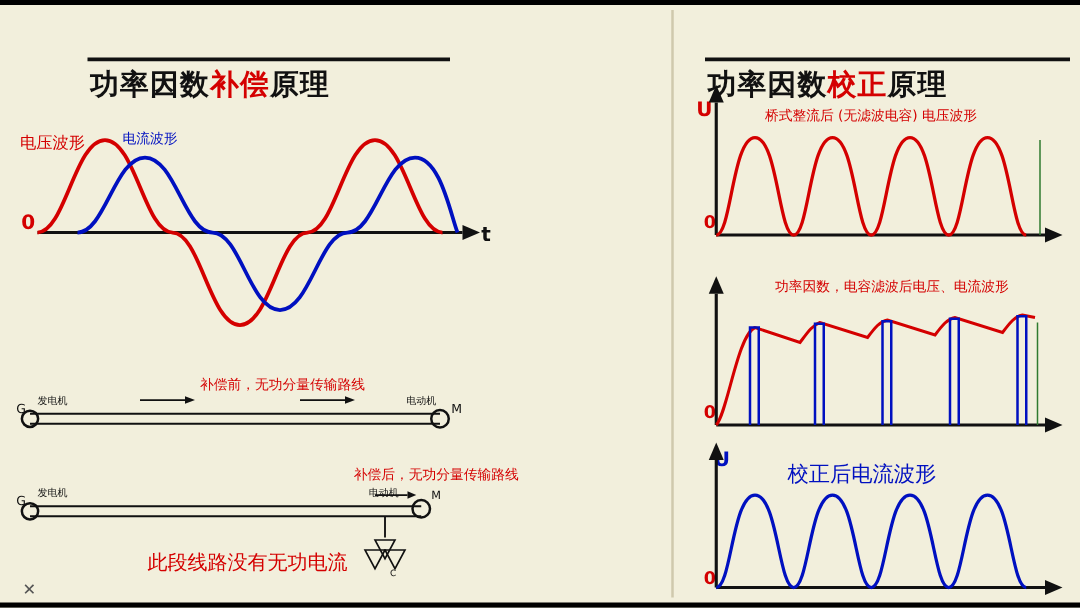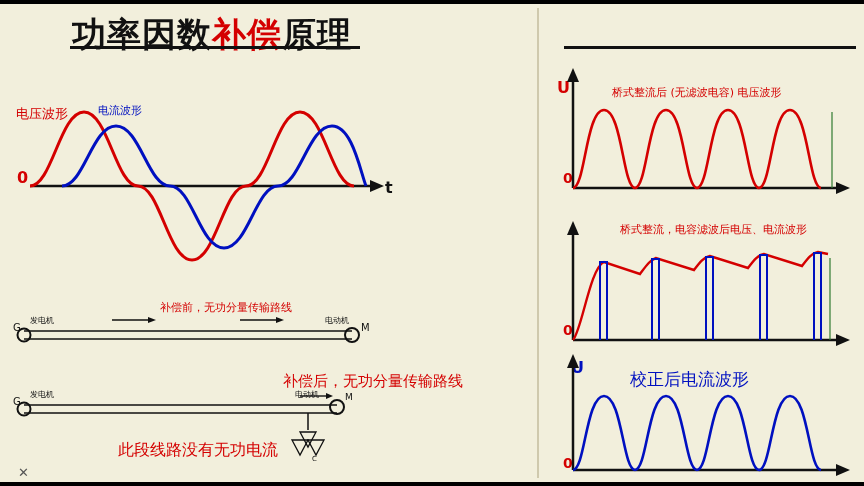--- a/index.html
+++ b/index.html
@@ -22,24 +22,25 @@
     background: #000;
   }
   .bar-top { top: 0; height: 4px; }
   .bar-bottom { bottom: 0; height: 4px; }
 
   
   .title {
     position: absolute;
     white-space: nowrap;
     font-weight: bold;
-    font-size: 34px;
+    font-size: 23px;
     color: #111;
     letter-spacing: 1px;
     font-family: "DejaVu Sans", sans-serif;
+    margin-top: 40px;
   }
   .title .hl { color: #d40000; }
   .title-left { left: 72px; top: 12px; }
   .title-right { left: 566px; top: 12px; }
   .title-underline {
     position: absolute;
     height: 3px;
     background: #111;
   }
   .ul-left { left: 70px; top: 46px; width: 290px; }
@@ -114,21 +115,21 @@
     <circle cx="352" cy="335" r="7" fill="#f2efdc" stroke="#111" stroke-width="2"></circle>
     <line x1="24" y1="331" x2="352" y2="331" stroke="#111" stroke-width="1.6"></line>
     <line x1="24" y1="339" x2="352" y2="339" stroke="#111" stroke-width="1.6"></line>
 
     <line x1="112" y1="320" x2="148" y2="320" stroke="#111" stroke-width="1.4"></line>
     <polygon points="148,317 156,320 148,323" fill="#111"></polygon>
     <line x1="240" y1="320" x2="276" y2="320" stroke="#111" stroke-width="1.4"></line>
     <polygon points="276,317 284,320 276,323" fill="#111"></polygon>
   </svg>
 
-  <div class="lbl lbl-red" style="left:283px; top:372px; font-size:15px;">补偿后，无功分量传输路线</div>
+  <div class="lbl lbl-red" style="left:283px; top:372px; font-size:11px;">补偿后，无功分量传输路线</div>
   <div class="lbl lbl-black" style="left:30px; top:389px; font-size:8px;">发电机</div>
   <div class="lbl lbl-black" style="left:295px; top:389px; font-size:8px;">电动机</div>
   <div class="lbl lbl-black" style="left:13px; top:396px; font-size:10px;">G</div>
   <div class="lbl lbl-black" style="left:345px; top:392px; font-size:9px;">M</div>
   <div class="lbl lbl-red" style="left:118px; top:440px; font-size:16px;">此段线路没有无功电流</div>
   <div class="lbl lbl-black" style="left:312px; top:455px; font-size:7px;">C</div>
 
   <svg width="864" height="486">
     <circle cx="24" cy="409" r="6.5" fill="#f2efdc" stroke="#111" stroke-width="2"></circle>
     <circle cx="337" cy="407" r="7" fill="#f2efdc" stroke="#111" stroke-width="2"></circle>
@@ -137,40 +138,41 @@
 
     <line x1="300" y1="396" x2="326" y2="396" stroke="#111" stroke-width="1.4"></line>
     <polygon points="326,393 333,396 326,399" fill="#111"></polygon>
 
     <line x1="308" y1="413" x2="308" y2="430" stroke="#111" stroke-width="1.5"></line>
     <polygon points="300,432 316,432 308,447" fill="none" stroke="#111" stroke-width="1.3"></polygon>
     <polygon points="292,440 308,440 300,455" fill="none" stroke="#111" stroke-width="1.3"></polygon>
     <polygon points="308,440 324,440 316,455" fill="none" stroke="#111" stroke-width="1.3"></polygon>
   </svg>
 
+  <div class="title title-right"><span>功率因数</span><span class="hl">校正</span><span>原理</span></div>
   <div class="title-underline ul-right"></div>
 
   <div class="lbl lbl-red" style="left:557px; top:78px; font-size:16px; font-weight:bold;">U</div>
   <div class="lbl lbl-red" style="left:563px; top:170px; font-size:14px; font-weight:bold;">0</div>
   <div class="lbl lbl-red" style="left:612px; top:85px; font-size:11px;text-align:center;">桥式整流后 (无滤波电容) 电压波形</div>
 
   <svg width="864" height="486">
     <line x1="573" y1="188" x2="573" y2="82" stroke="#111" stroke-width="2.5"></line>
     <polygon points="567,82 573,68 579,82" fill="#111"></polygon>
     <line x1="573" y1="188" x2="836" y2="188" stroke="#111" stroke-width="2.5"></line>
     <polygon points="836,182 850,188 836,194" fill="#111"></polygon>
     <line x1="832" y1="188" x2="832" y2="112" stroke="#2f7a2f" stroke-width="1.2"></line>
     <path d="M573,188 C585,188 586,110 604,110 C622,110 623,188 635,188
              C647,188 648,110 666,110 C684,110 685,188 697,188
              C709,188 710,110 728,110 C746,110 747,188 759,188
              C771,188 772,110 790,110 C808,110 809,188 821,188" fill="none" stroke="#d40000" stroke-width="2.6"></path>
   </svg>
 
   <div class="lbl lbl-red" style="left:563px; top:322px; font-size:14px; font-weight:bold;">0</div>
-  <div class="lbl lbl-red" style="left:620px; top:222px; font-size:11px;">桥式整流，电容滤波后电压、电流波形</div>
+  <div class="lbl lbl-red" style="left:620px; top:222px; font-size:11px;">功率因数，电容滤波后电压、电流波形</div>
 
   <svg width="864" height="486">
     <line x1="573" y1="340" x2="573" y2="235" stroke="#111" stroke-width="2.5"></line>
     <polygon points="567,235 573,221 579,235" fill="#111"></polygon>
     <line x1="573" y1="340" x2="836" y2="340" stroke="#111" stroke-width="2.5"></line>
     <polygon points="836,334 850,340 836,346" fill="#111"></polygon>
     <line x1="830" y1="340" x2="830" y2="258" stroke="#2f7a2f" stroke-width="1.2"></line>
 
     <path d="M573,340 C582,330 590,268 604,262 L640,274 C646,266 650,260 656,258
              L694,270 C700,262 704,257 710,256 L748,268 C754,260 758,255 764,254

